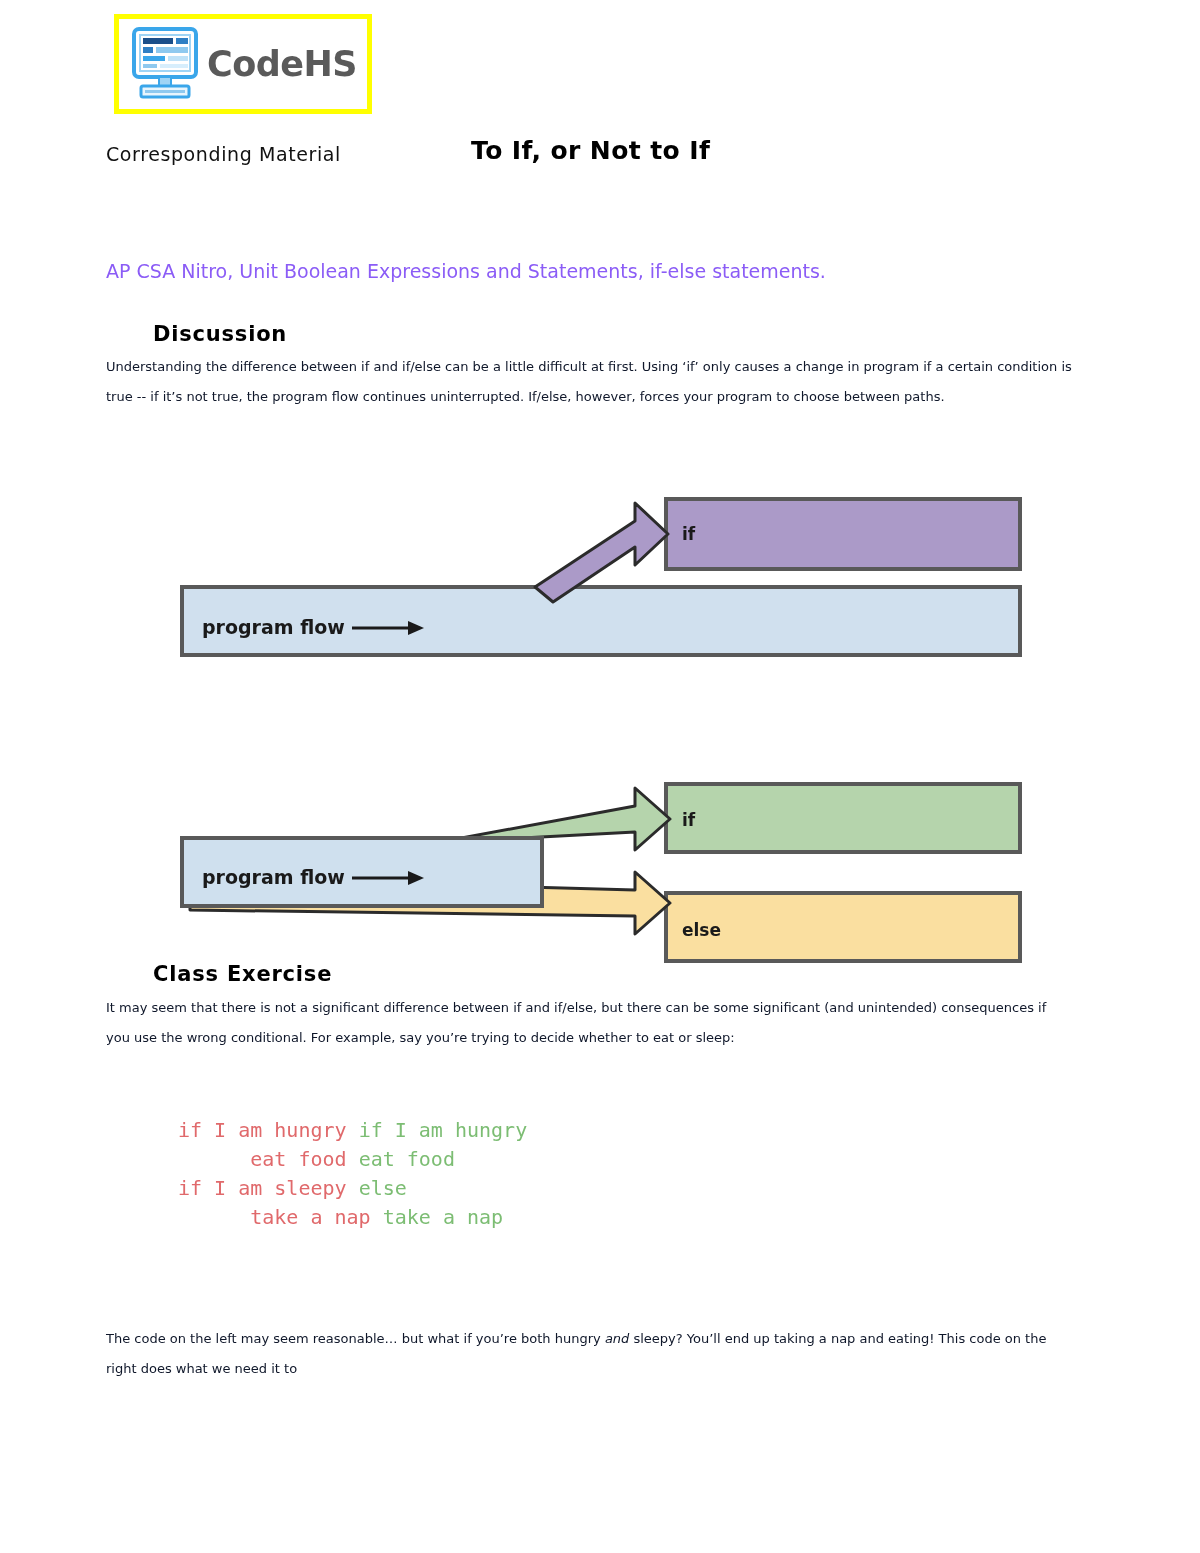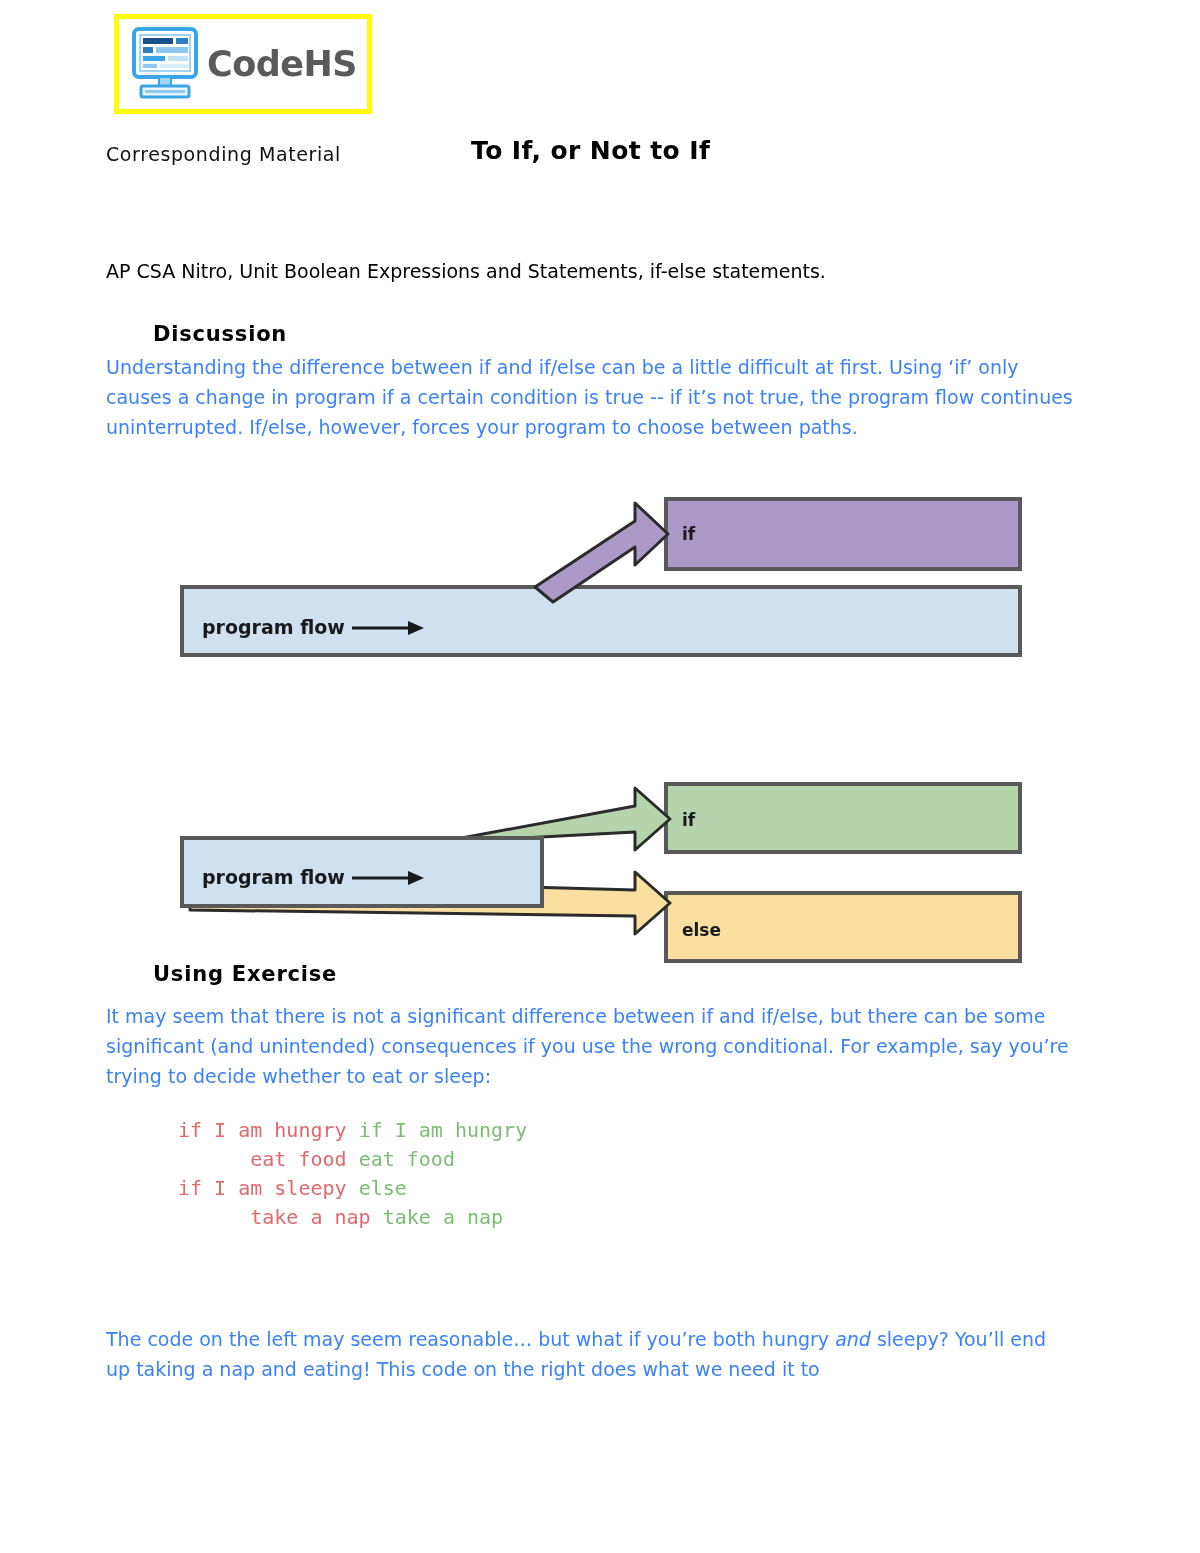--- a/index.html
+++ b/index.html
@@ -60,44 +60,44 @@
     color: #000;
     text-align: center;
   }
 
   
   .intro-line {
     position: absolute;
     left: 106px;
     top: 260px;
     font-size: 19px;
-    color: #000000;
+    color: #8b5cf6;
   }
   .section-head {
     position: absolute;
     left: 106px;
     font-size: 21px;
     font-weight: bold;
     letter-spacing: 0.8px;
     color: #000;
     margin-left: 47px;
   }
   #discussion-head { top: 322px; }
   #exercise-head { top: 962px; }
 
   .para {
     position: absolute;
     left: 106px;
     width: 968px;
-    font-size: 19px;
+    font-size: 13px;
     line-height: 30px;
-    color: #3b82f6;
+    color: #0f172a;
   }
   #discussion-para { top: 352px; }
-  #exercise-para { top: 993px; margin-top: 8px; }
+  #exercise-para { top: 993px; }
   #closing-para { top: 1324px; }
 
   
   .diagram { position: absolute; left: 0; top: 0; }
   #diagram-if { top: 495px; left: 180px; width: 845px; height: 175px; }
   #diagram-ifelse { top: 780px; left: 180px; width: 845px; height: 185px; }
 
   
   .code-block {
     position: absolute;
@@ -174,18 +174,18 @@
   <polygon points="10,98 455,110 455,92 490,123 455,154 455,136 10,130" fill="#fadfa0" stroke="#2b2b2b" stroke-width="3" stroke-linejoin="round"></polygon>
 
   <rect x="2" y="58" width="360" height="68" fill="#cfe0ee" stroke="#595959" stroke-width="4"></rect>
   <text x="22" y="104" font-family="DejaVu Sans, sans-serif" font-size="19" font-weight="bold" fill="#1a1a1a">program flow</text>
   <g>
     <line x1="172" y1="98" x2="228" y2="98" stroke="#1a1a1a" stroke-width="3"></line>
     <polygon points="228,91 244,98 228,105" fill="#1a1a1a"></polygon>
   </g>
 </svg>
 
-<div class="section-head" id="exercise-head">Using Exercise</div>
+<div class="section-head" id="exercise-head">Class Exercise</div>
 <div class="para" id="exercise-para">It may seem that there is not a significant difference between if and if/else, but there can be some significant (and unintended) consequences if you use the wrong conditional. For example, say you’re trying to decide whether to eat or sleep:</div>
 
 <div class="code-block" id="code-sample"><span class="code-line"><span class="code-red">if I am hungry </span><span class="code-green">if I am hungry</span></span><span class="code-line"><span class="code-red">      eat food </span><span class="code-green">eat food</span></span><span class="code-line"><span class="code-red">if I am sleepy </span><span class="code-green">else</span></span><span class="code-line"><span class="code-red">      take a nap </span><span class="code-green">take a nap</span></span></div>
 
 <div class="para" id="closing-para"><span>The code on the left may seem reasonable… but what if you’re both hungry </span><span class="ital">and</span><span> sleepy? You’ll end up taking a nap and eating! This code on the right does what we need it to</span></div>
 
 </body></html>

